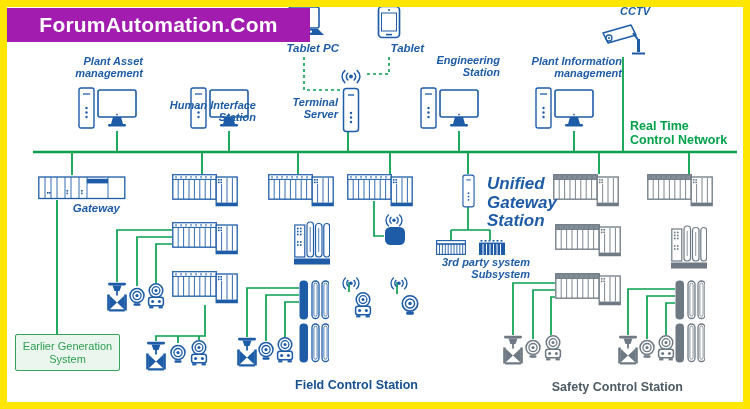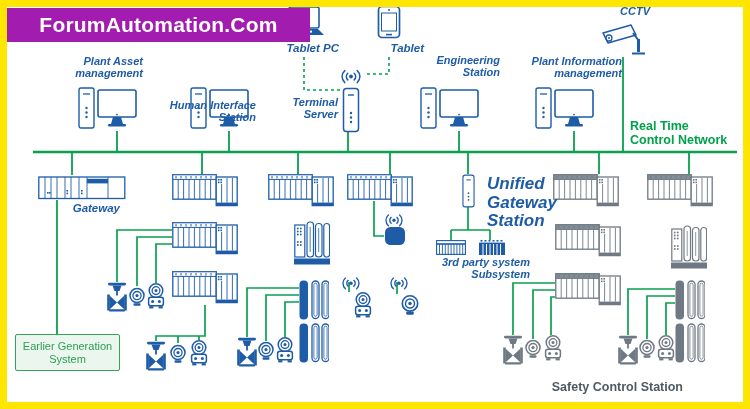--- a/index.html
+++ b/index.html
@@ -322,16 +322,17 @@
   <div class="lbl" id="lbl-rtcn">Real Time
 Control Network</div>
   <div class="lbl" id="lbl-gw">Gateway</div>
   <div class="lbl" id="lbl-ugs">Unified
 Gateway
 Station</div>
   <div class="lbl" id="lbl-3p">3rd party system
 Subsystem</div>
   <div id="egs-box">Earlier Generation
 System</div>
+  <div class="lbl" id="lbl-fcs">Field Control Station</div>
   <div class="lbl" id="lbl-scs">Safety Control Station</div>
 
   <div class="frame"></div>
 </div>
 
 </body></html>

